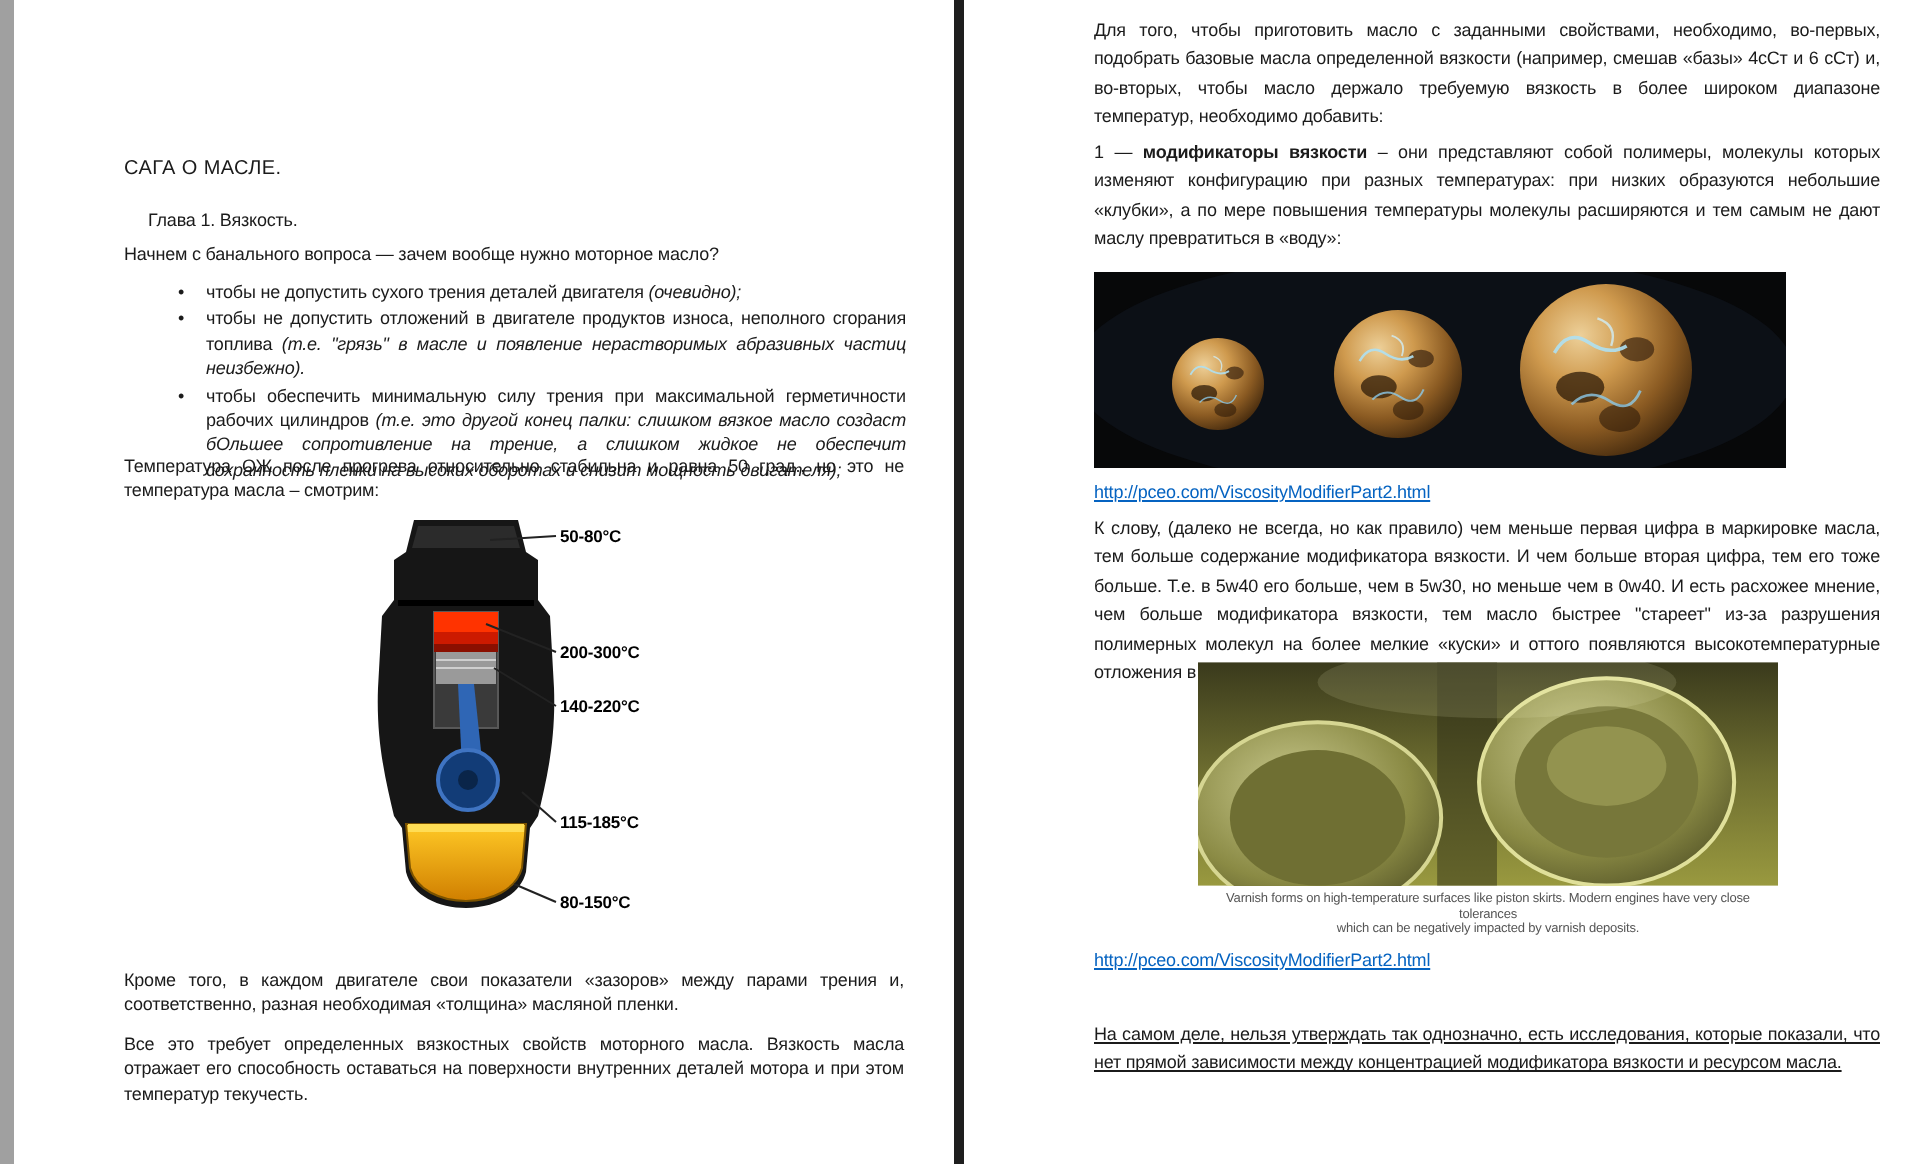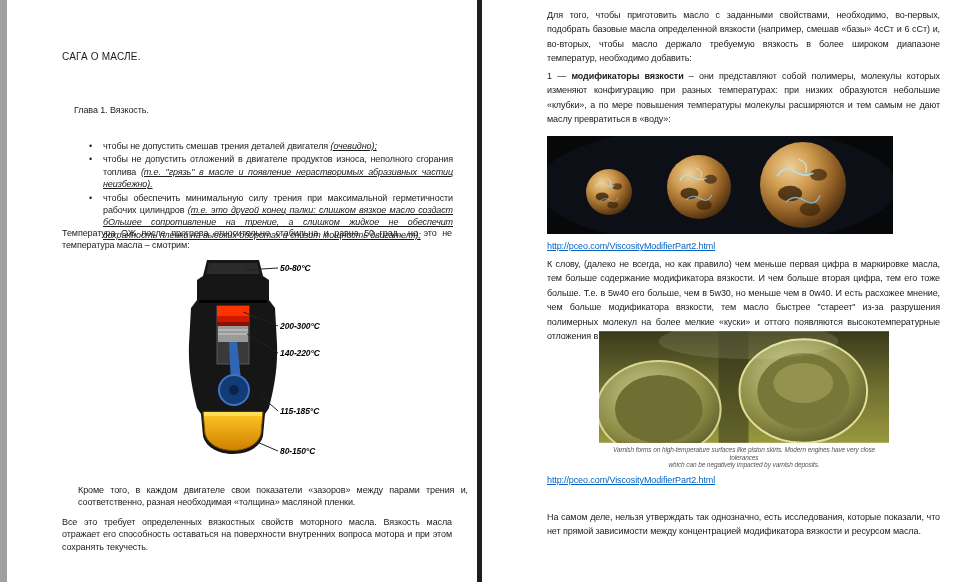--- a/index.html
+++ b/index.html
@@ -8,47 +8,48 @@
   .page{position:absolute;top:0;height:582px;background:#ffffff;
         font-family:"Liberation Sans",sans-serif;font-size:9px;letter-spacing:-0.1px;
         color:#1b1b1b;}
   .page-left{left:7px;width:470px;}
   .page-divider{position:absolute;top:0;left:477px;width:5px;height:582px;background:#1e1e1e;}
   .page-right{left:482px;width:519px;}
   .blk{position:absolute;}
   .lh-l{line-height:12.4px;}
   .lh-r{line-height:14.4px;}
   .just{text-align:justify;}
-  .doc-title{font-size:10px;letter-spacing:0.2px;}
+  .doc-title{font-size:10px;letter-spacing:0.2px;margin-top:28px;}
   ul.bullets{margin:0;padding:0;list-style:none;width:350px;}
   ul.bullets li{position:relative;margin:0 0 1px 0;text-align:justify;line-height:12.4px;}
   ul.bullets li::before{content:"\2022";position:absolute;left:-14px;top:0;}
-  i{font-style:italic;text-decoration:underline;}
+  i{font-style:italic;}
   b{font-weight:bold;}
   a.doclink{color:#0563c1;text-decoration:underline;cursor:pointer;font-size:9px;text-align:right;}
-  .figure{position:absolute;font-style:italic;}
+  .figure{position:absolute;}
   .caption{background:#ffffff;text-align:center;font-size:6.5px;line-height:7.5px;color:#555;padding-top:3px;}
   svg{display:block;}
   .tlabel{font-family:"Liberation Sans",sans-serif;font-size:8.5px;font-weight:700;fill:#000;}
 </style>
 </head>
 <body>
 
 <div class="canvas">
 
   <div class="page page-left">
 
     <div class="blk doc-title lh-l" style="left:55px;top:51px;">САГА О МАСЛЕ.</div>
 
     <div class="blk lh-l" style="left:55px;top:104px;margin-left:12px;">Глава 1. Вязкость.</div>
 
+    <div class="blk lh-l" style="left:55px;top:121px;width:390px;">Начнем с банального вопроса — зачем вообще нужно моторное масло?</div>
 
     <ul class="bullets blk" style="left:96px;top:140px;">
       <li>
-        <span>чтобы не допустить смешав трения деталей двигателя </span><i>(очевидно);</i>
+        <span>чтобы не допустить сухого трения деталей двигателя </span><i>(очевидно);</i>
       </li>
       <li>
         <span>чтобы не допустить отложений в двигателе продуктов износа, неполного сгорания топлива </span><i>(т.е. "грязь" в масле и появление нерастворимых абразивных частиц неизбежно).</i>
       </li>
       <li>
         <span>чтобы обеспечить минимальную силу трения при максимальной герметичности рабочих цилиндров </span><i>(т.е. это другой конец палки: слишком вязкое масло создаст бОльшее сопротивление на трение, а слишком жидкое не обеспечит сохранность пленки на высоких оборотах и снизит мощность двигателя);</i>
       </li>
     </ul>
 
     <div class="blk lh-l just" style="left:55px;top:227px;width:390px;">Температура ОЖ после прогрева относительно стабильна и равна 50 град., но это не температура масла – смотрим:</div>
@@ -85,23 +86,23 @@
         <line x1="95" y1="195" x2="74" y2="186" stroke="#222" stroke-width="1"></line>
 
         <text class="tlabel" x="97" y="15">50-80°C</text>
         <text class="tlabel" x="97" y="73">200-300°C</text>
         <text class="tlabel" x="97" y="100">140-220°C</text>
         <text class="tlabel" x="97" y="158">115-185°C</text>
         <text class="tlabel" x="97" y="198">80-150°C</text>
       </svg>
     </div>
 
-    <div class="blk lh-l just" style="left:55px;top:484px;width:390px;margin-left:16px;">Кроме того, в каждом двигателе свои показатели «зазоров» между парами трения и, соответственно, разная необходимая «толщина» масляной пленки.</div>
+    <div class="blk lh-l just" style="left:55px;top:484px;width:390px;">Кроме того, в каждом двигателе свои показатели «зазоров» между парами трения и, соответственно, разная необходимая «толщина» масляной пленки.</div>
 
-    <div class="blk lh-l just" style="left:55px;top:516px;width:390px;">Все это требует определенных вязкостных свойств моторного масла. Вязкость масла отражает его способность оставаться на поверхности внутренних вопроса мотора и при этом сохранять текучесть.</div>
+    <div class="blk lh-l just" style="left:55px;top:516px;width:390px;">Все это требует определенных вязкостных свойств моторного масла. Вязкость масла отражает его способность оставаться на поверхности внутренних деталей мотора и при этом температур текучесть.</div>
   </div>
 
   <div class="page-divider"></div>
 
   <div class="page page-right">
 
     <div class="blk lh-r just" style="left:65px;top:8px;width:393px;">Для того, чтобы приготовить масло с заданными свойствами, необходимо, во-первых, подобрать базовые масла определенной вязкости (например, смешав «базы» 4сСт и 6 сСт) и, во-вторых, чтобы масло держало требуемую вязкость в более широком диапазоне температур, необходимо добавить:</div>
 
     <div class="blk lh-r just" style="left:65px;top:69px;width:393px;">
       <span>1 — </span><b>модификаторы вязкости</b><span> – они представляют собой полимеры, молекулы которых изменяют конфигурацию при разных температурах: при низких образуются небольшие «клубки», а по мере повышения температуры молекулы расширяются и тем самым не дают маслу превратиться в «воду»:</span>
@@ -162,17 +163,17 @@
         <ellipse cx="150" cy="10" rx="90" ry="18" fill="#ffffcc" opacity="0.12"></ellipse>
       </svg>
       <div class="caption">
         <div>Varnish forms on high-temperature surfaces like piston skirts. Modern engines have very close tolerances</div>
         <div>which can be negatively impacted by varnish deposits.</div>
       </div>
     </div>
 
     <a class="doclink blk" style="left:65px;top:475px;">http://pceo.com/ViscosityModifierPart2.html</a>
 
-    <div class="blk lh-r just" style="left:65px;top:510px;width:393px;">На самом деле, нельзя утверждать так однозначно, есть исследования, которые показали, что нет прямой зависимости между концентрацией модификатора вязкости и ресурсом масла.</div>
+    <div class="blk lh-r just" style="left:65px;top:510px;width:393px;text-decoration:underline;">На самом деле, нельзя утверждать так однозначно, есть исследования, которые показали, что нет прямой зависимости между концентрацией модификатора вязкости и ресурсом масла.</div>
 
   </div>
 
 </div>
 
 </body></html>

